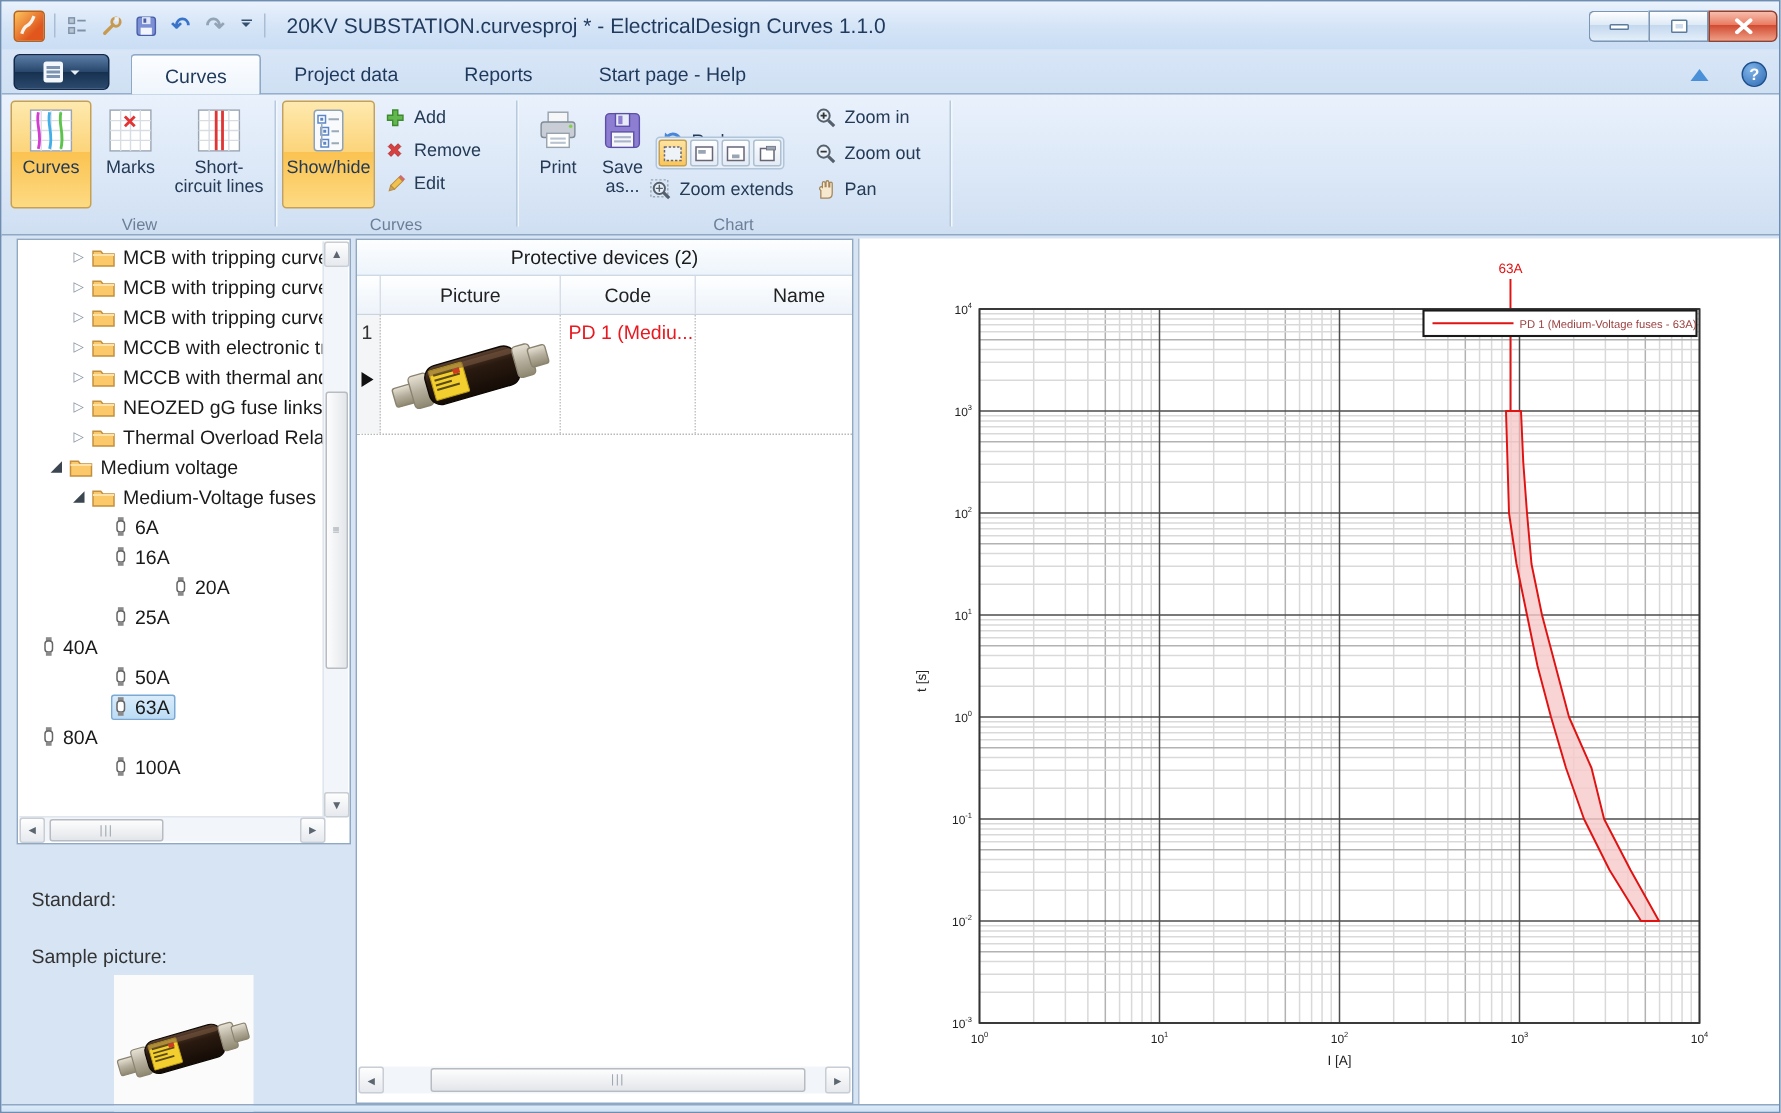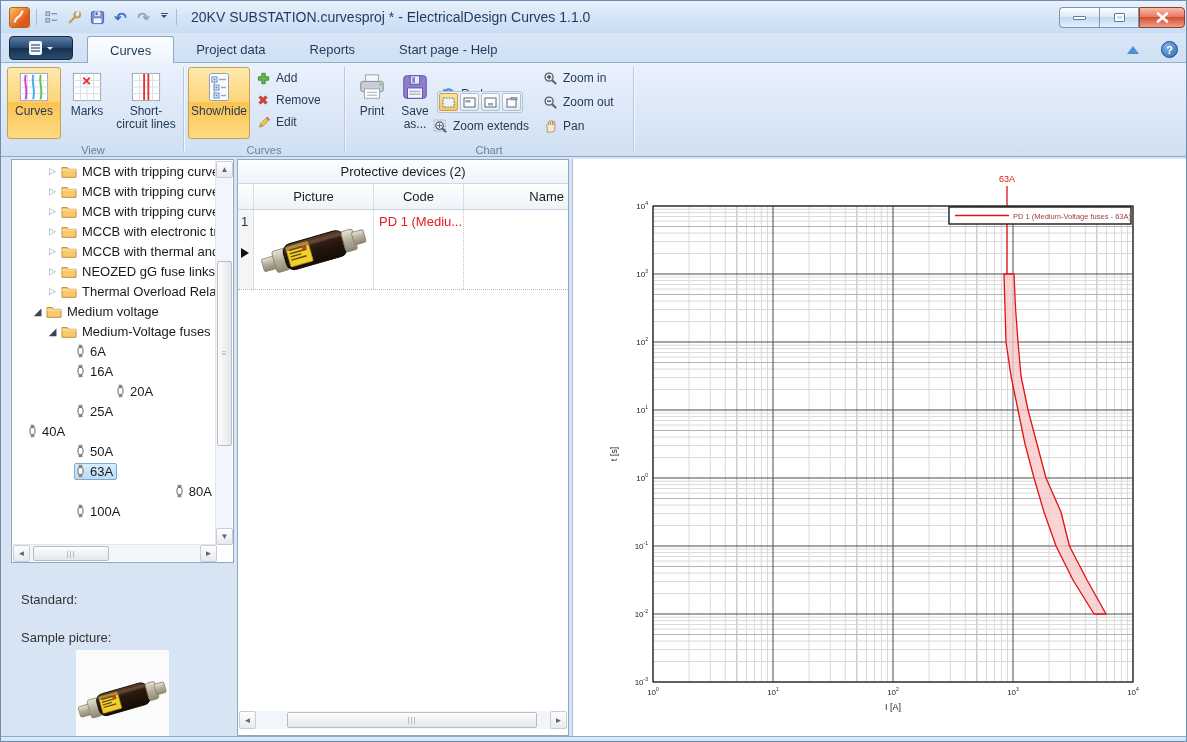--- a/index.html
+++ b/index.html
@@ -88,21 +88,21 @@
 .linfo-label{position:absolute;left:20px;font-size:13px;color:#333}
 .sampbox{position:absolute;left:75px;top:84px;width:93px;height:92px;background:#fbfbfb}
 
 
 .midpanel{position:absolute;left:236px;top:1px;width:332px;height:577px;background:#fff;border:1px solid #8fa8c4}
 .tbl-title{height:24px;display:flex;align-items:center;justify-content:center;font-size:13px;color:#1a1a1a;
  background:linear-gradient(#fdfeff,#edf4fb);border-bottom:1px solid #cdd9e6}
 .tbl-head{display:flex;height:26px;border-bottom:1px solid #c9d4e0}
 .th{background:linear-gradient(#feffff,#edf3fa);border-right:1px solid #d7dee8;font-size:13px;color:#222;
  display:flex;align-items:center;justify-content:center}
-.th.c0{width:16px}.th.c1{width:120px}.th.c2{width:90px}.th.c3{width:104px;justify-content:flex-end;padding-right:4px;border-right:none}
+.th.c0{width:16px}.th.c1{width:120px}.th.c2{width:90px}.th.c3{width:104px;justify-content:flex-end;padding-right:18px;border-right:none}
 .tbl-row{display:flex;height:80px;border-bottom:1px dotted #b8b8b8}
 .td{border-right:1px dotted #c4c4c4;font-size:13px;padding-top:4px}
 .td.c0{width:16px;background:#f4f5f7;color:#333;position:relative;padding-left:3px}
 .td.c1{width:120px;display:flex;align-items:center;justify-content:center;padding-top:0}
 .td.c2{width:90px;padding-left:5px}.td.c3{width:104px;padding-left:5px;border-right:none}
 .rowptr{position:absolute;left:3px;top:38px;width:0;height:0;border:5px solid transparent;border-left:8px solid #111}
 .mid-hsb{position:absolute;left:1px;bottom:6px;width:328px;height:18px;background:#f2f5f9}
 
 
 .rightpanel{position:absolute;left:571px;top:1px;width:615px;height:577px;background:#fff;border-left:1px solid #aebfd3}
@@ -585,21 +585,21 @@
           <span class="tarrow"></span>
           <span class="tsel">
             <svg class="ticon" width="9" height="14" viewBox="0 0 9 14">
               <rect x="2.6" y="0.8" width="3.8" height="2.6" fill="#8a8a8a"></rect>
               <rect x="2" y="3.4" width="5" height="7.2" rx="2" fill="#fff" stroke="#666"></rect>
               <rect x="2.6" y="10.6" width="3.8" height="2.6" fill="#8a8a8a"></rect>
             </svg>
             <span>63A</span>
           </span>
         </div>
-        <div class="trow" style=" justify-content: flex-end;">
+        <div class="trow" style="">
           <span class="tarrow"></span>
           <span class="tsel">
             <svg class="ticon" width="9" height="14" viewBox="0 0 9 14">
               <rect x="2.6" y="0.8" width="3.8" height="2.6" fill="#8a8a8a"></rect>
               <rect x="2" y="3.4" width="5" height="7.2" rx="2" fill="#fff" stroke="#666"></rect>
               <rect x="2.6" y="10.6" width="3.8" height="2.6" fill="#8a8a8a"></rect>
             </svg>
             <span>80A</span>
           </span>
         </div>

